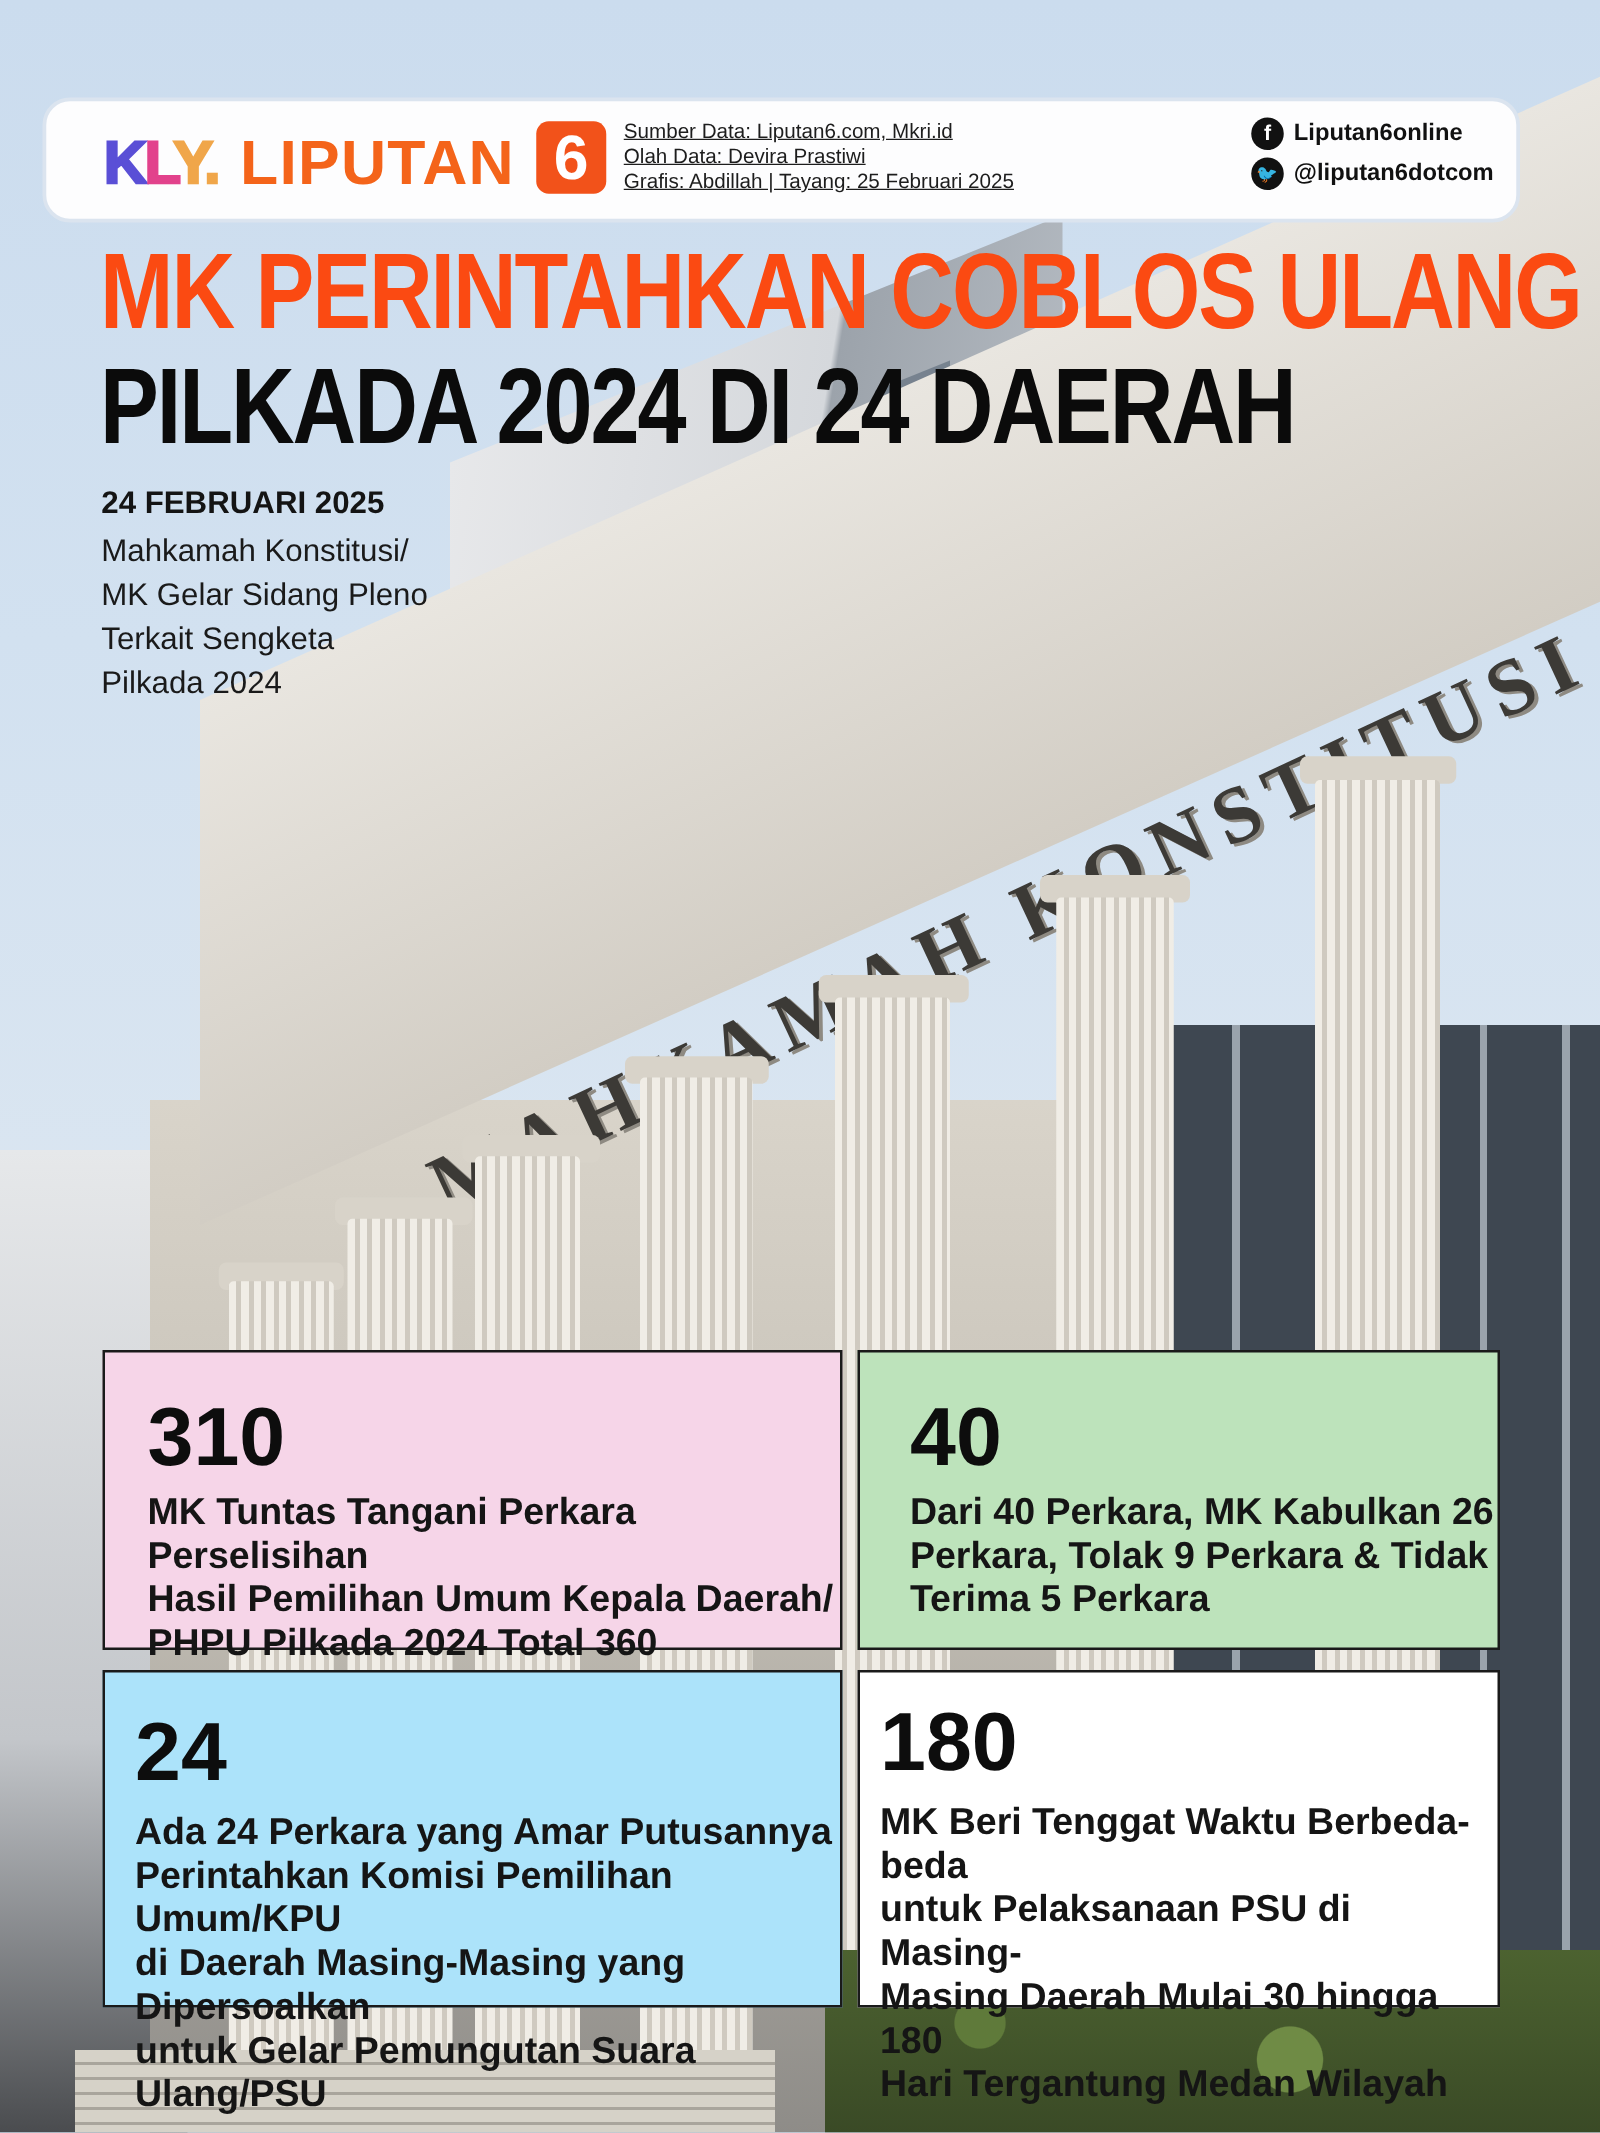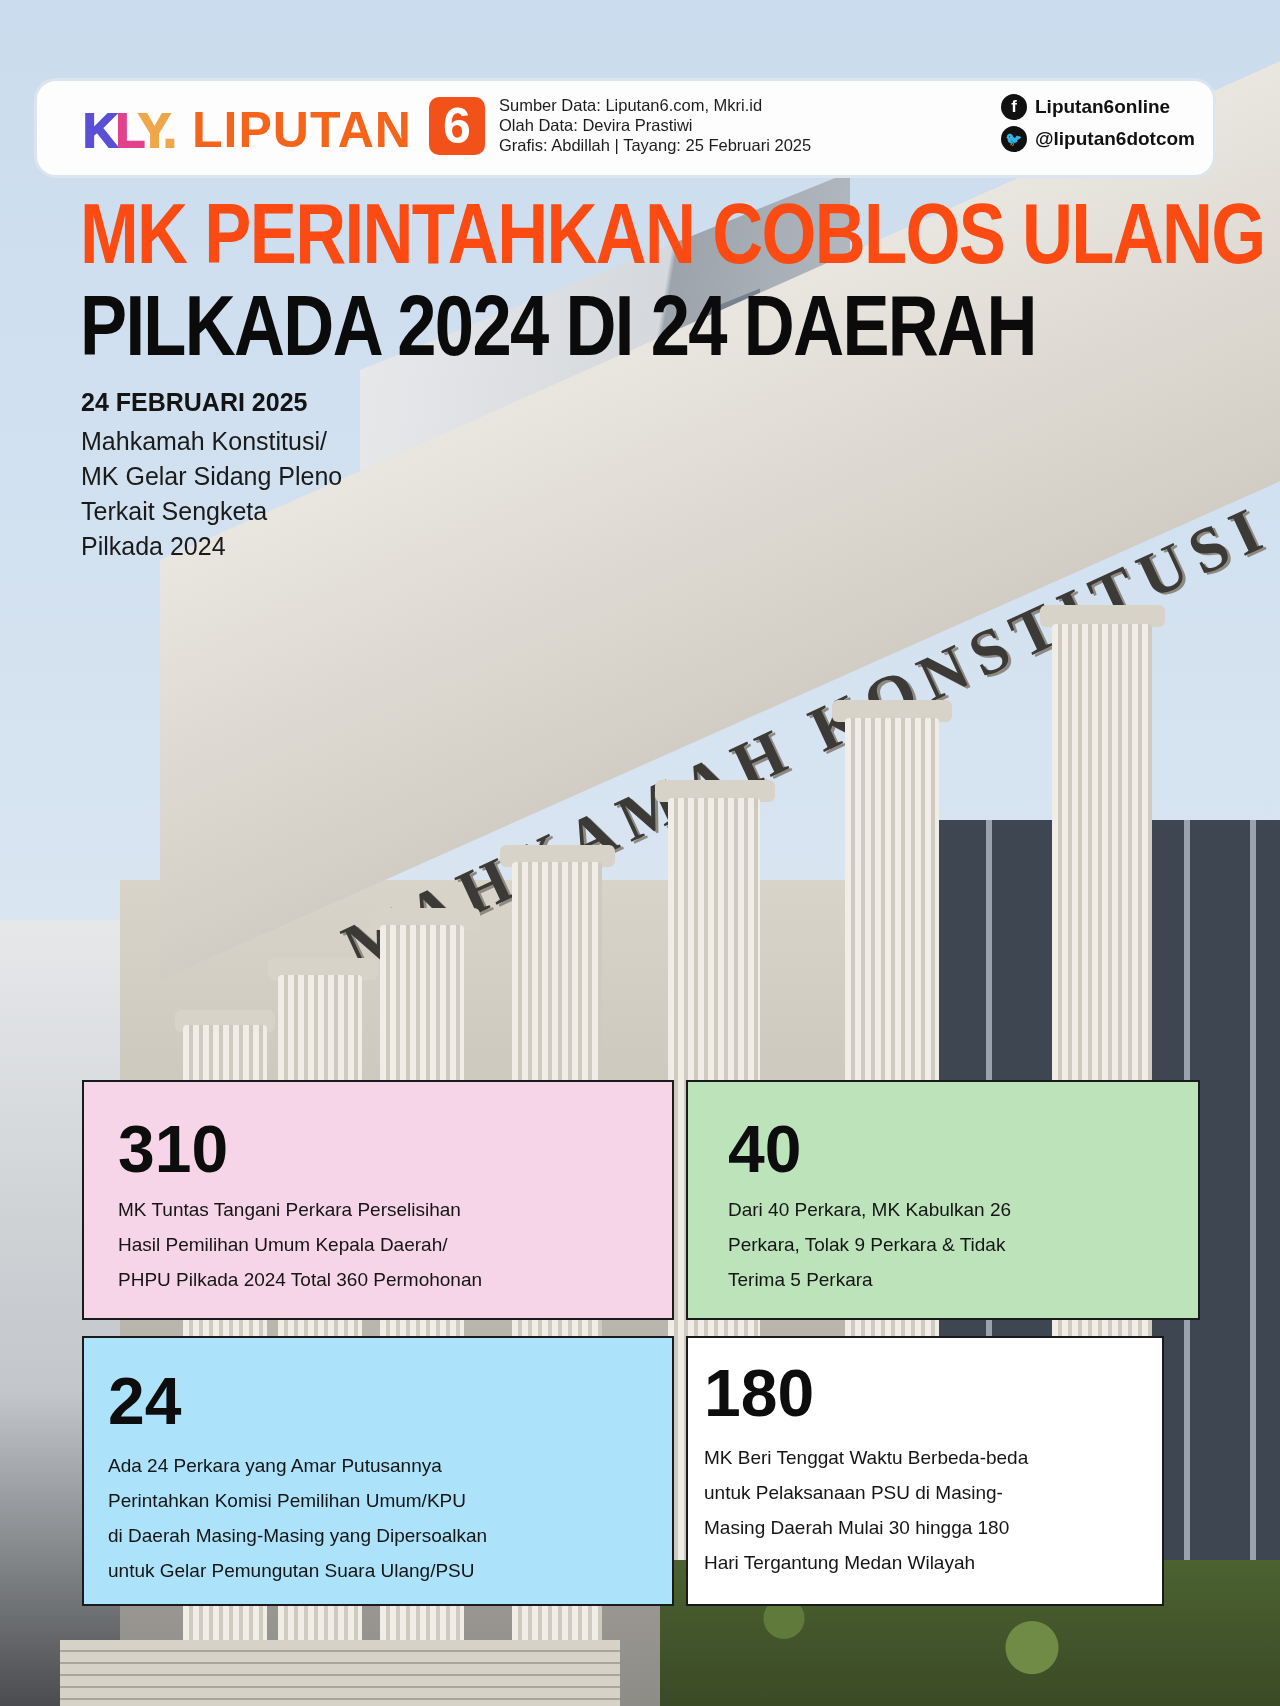--- a/index.html
+++ b/index.html
@@ -41,42 +41,42 @@
             background: #fdfdfe; border: 3px solid #dbe4ef; border-radius: 22px;
             box-sizing: border-box; }
   .logo-kly { position: absolute; left: 46px; top: 22px; font-size: 48px; font-weight: bold;
               letter-spacing: -2px; text-align: center; }
   .logo-kly span { -webkit-text-stroke: 2px currentColor; color: transparent; }
   .logo-liputan { position: absolute; left: 155px; top: 20px; font-size: 50px; font-weight: bold;
                   color: #f4641a; letter-spacing: 1px; }
   .logo-six { position: absolute; left: 392px; top: 16px; width: 56px; height: 58px;
               background: #f2521a; border-radius: 10px; color: #fff; font-size: 50px; font-weight: bold;
               display: flex; align-items: center; justify-content: center; line-height: 1; }
-  .credits { position: absolute; left: 462px; top: 14px; font-size: 16.5px; line-height: 20px; color: #1d1d1d; }
+  .credits { position: absolute; left: 462px; top: 14px; font-size: 16.5px; line-height: 20px; color: #1d1d1d; text-decoration: underline; }
   .social { position: absolute; right: 18px; top: 10px; text-align: left; }
   .social-row { display: flex; align-items: center; height: 32px; font-size: 19px; font-weight: bold; color: #111; }
   .social-icon { width: 26px; height: 26px; border-radius: 50%; background: #111; color: #fff;
                  display: inline-flex; align-items: center; justify-content: center; font-size: 17px;
                  font-weight: bold; margin-right: 8px; }
 
   
   .title1 { position: absolute; left: 80px; top: 190px; font-family: "Liberation Sans", sans-serif;
             font-weight: bold; font-size: 86px; color: #fb4a12; letter-spacing: -2px;
             transform: scaleX(0.82); transform-origin: left top; white-space: nowrap; line-height: 1; }
   .title2 { position: absolute; left: 80px; top: 282px; font-family: "Liberation Sans", sans-serif;
             font-weight: bold; font-size: 86px; color: #0b0b0b; letter-spacing: -2px;
             transform: scaleX(0.82); transform-origin: left top; white-space: nowrap; line-height: 1; }
 
   .date { position: absolute; left: 81px; top: 388px; font-size: 25px; font-weight: bold; color: #141414; }
   .intro { position: absolute; left: 81px; top: 424px; font-size: 25px; line-height: 35px; color: #1a1a1a; width: 320px; }
 
   
   .stat { position: absolute; box-sizing: border-box; border: 2px solid #1a1a1a; }
   .stat-num { position: absolute; font-size: 66px; font-weight: bold; color: #0d0d0d; line-height: 1; }
-  .stat-text { position: absolute; font-size: 19px; line-height: 35px; color: #151515; }
+  .stat-text { position: absolute; font-size: 30px; line-height: 35px; color: #151515; font-weight: bold; }
 </style>
 </head>
 <body>
 
 <div class="bg">
   <div class="sky"></div>
   <div class="tower">
     <div class="tower-win" style="left:40px;top:120px;width:60px;height:110px"></div>
     <div class="tower-win" style="left:120px;top:110px;width:60px;height:110px"></div>
     <div class="tower-win" style="left:200px;top:100px;width:50px;height:180px"></div>
@@ -161,21 +161,21 @@
 <div class="stat" style="left:82px;top:1336px;width:592px;height:270px;background:#ace3fa">
   <div class="stat-num" style="left:24px;top:30px">24</div>
   <div class="stat-text" style="left:24px;top:110px">
     <div>Ada 24 Perkara yang Amar Putusannya</div>
     <div>Perintahkan Komisi Pemilihan Umum/KPU</div>
     <div>di Daerah Masing-Masing yang Dipersoalkan</div>
     <div>untuk Gelar Pemungutan Suara Ulang/PSU</div>
   </div>
 </div>
 
-<div class="stat" style="left:686px;top:1336px;width:478px;height:270px;background:#ffffff">
+<div class="stat" style="left:686px;top:1336px;width:514px;height:270px;background:#ffffff">
   <div class="stat-num" style="left:16px;top:22px">180</div>
   <div class="stat-text" style="left:16px;top:102px">
     <div>MK Beri Tenggat Waktu Berbeda-beda</div>
     <div>untuk Pelaksanaan PSU di Masing-</div>
     <div>Masing Daerah Mulai 30 hingga 180</div>
     <div>Hari Tergantung Medan Wilayah</div>
   </div>
 </div>
 
 </body></html>

